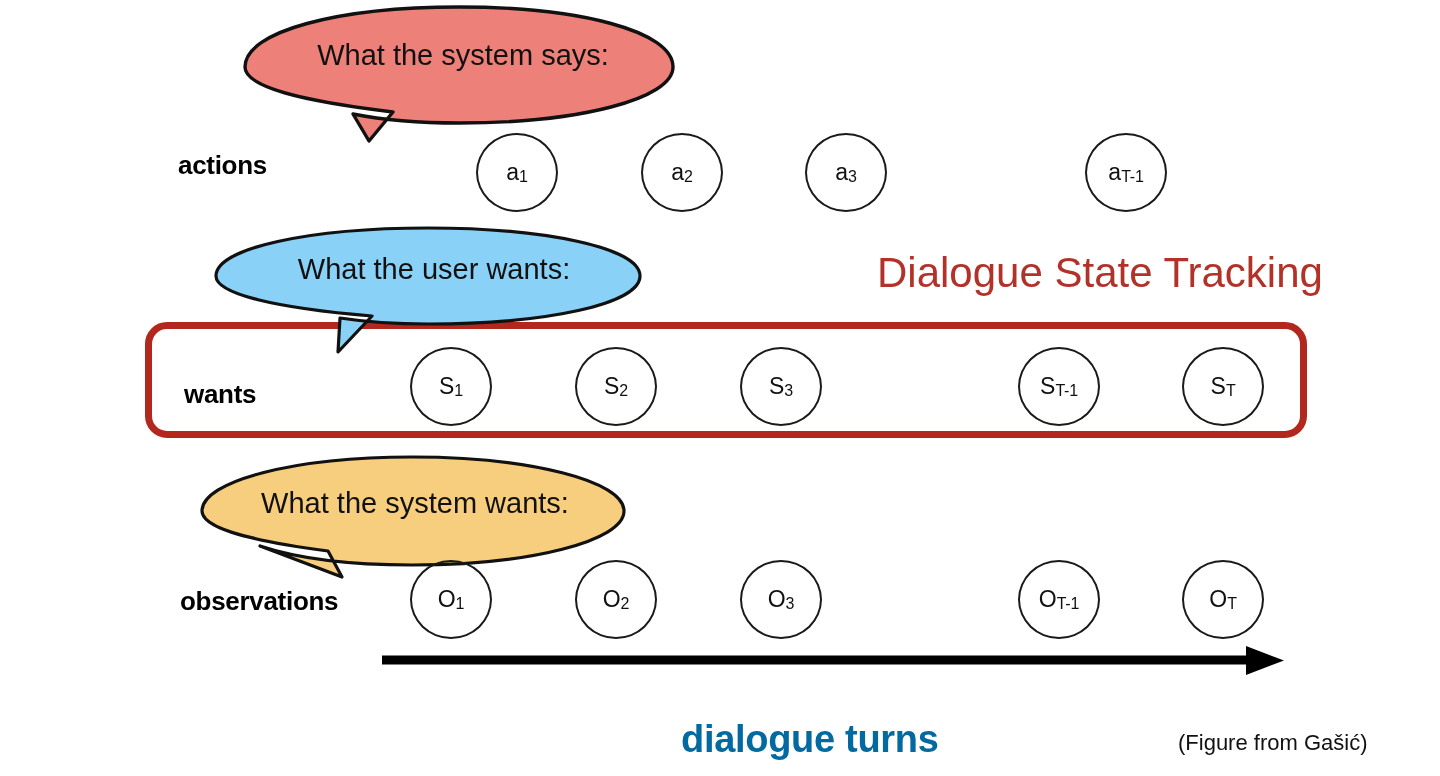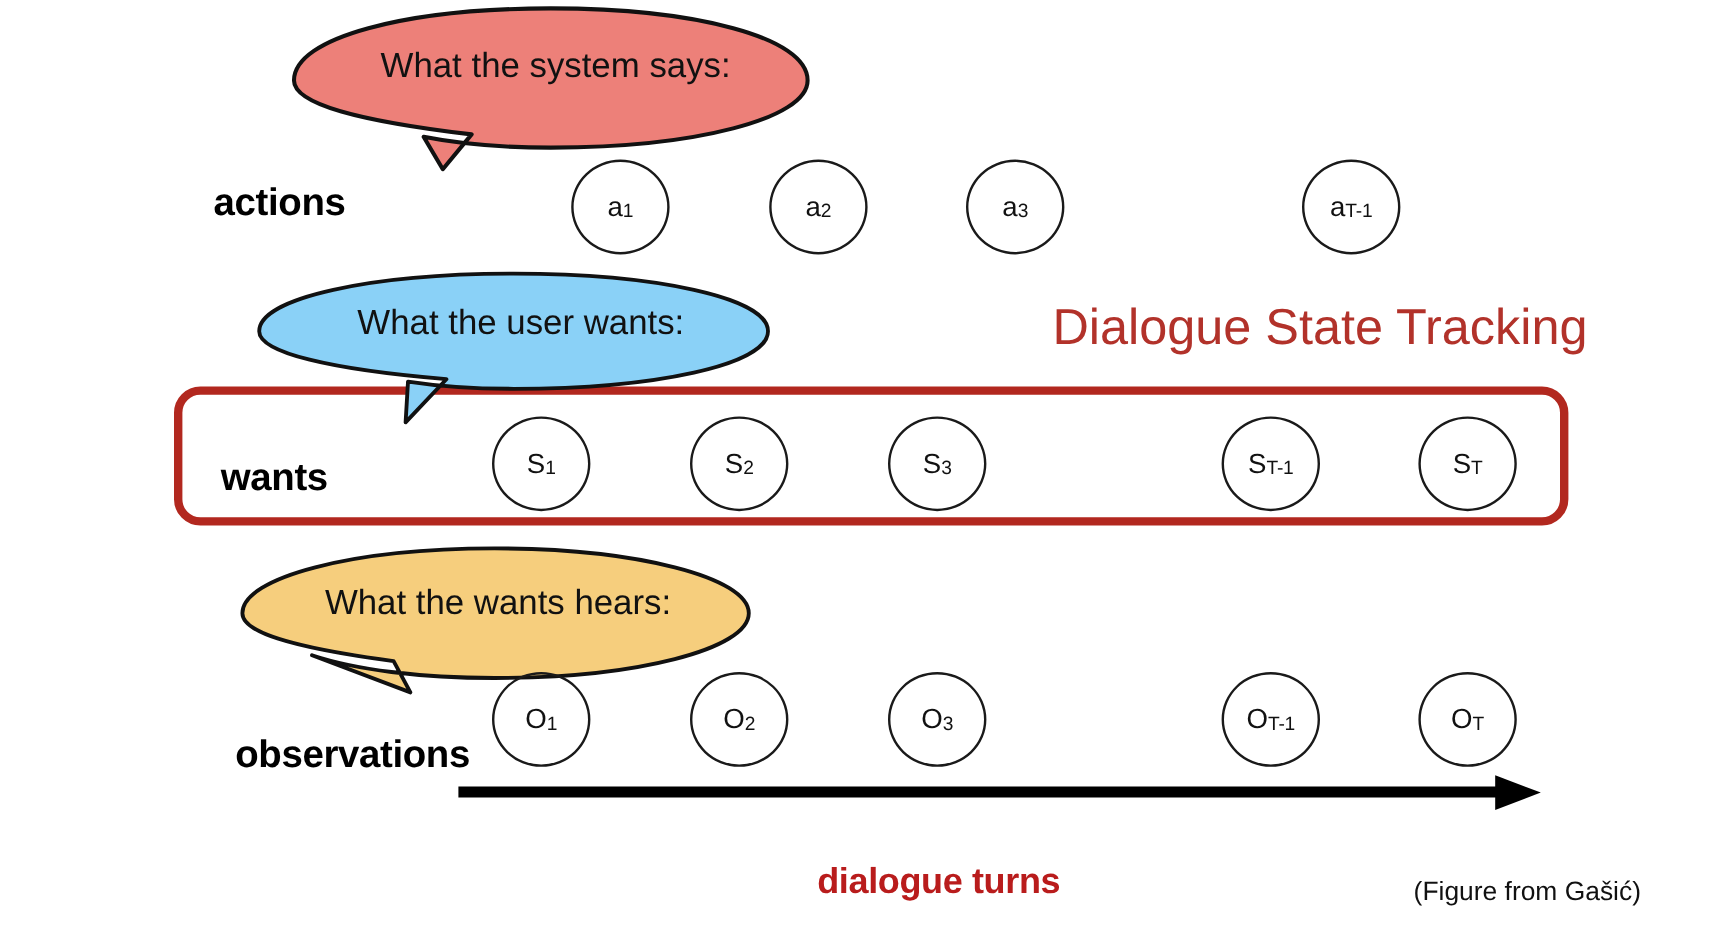--- a/index.html
+++ b/index.html
@@ -15,28 +15,28 @@
     width: 1440px;
     height: 776px;
     background: #ffffff;
     overflow: hidden;
   }
   
   .row-label {
     position: absolute;
     font-family: "Liberation Sans", sans-serif;
     font-weight: bold;
-    font-size: 32px;
+    font-size: 26px;
     color: #000000;
     letter-spacing: -0.3px;
     white-space: nowrap;
   }
   #label-actions      { left: 178px; top: 150px; }
   #label-states       { left: 184px; top: 379px; }
-  #label-observations { left: 196px; top: 586px; margin-top: 24px; }
+  #label-observations { left: 180px; top: 586px; }
 
   
   .node {
     position: absolute;
     box-sizing: border-box;
     border: 2.4px solid #1a1a1a;
     border-radius: 50%;
     background: transparent;
     display: flex;
     align-items: center;
@@ -95,22 +95,22 @@
   }
 
   
   #turn-axis { position: absolute; left: 380px; top: 645px; }
   #axis-caption {
     position: absolute;
     left: 681px;
     top: 718px;
     font-family: "Liberation Sans", sans-serif;
     font-weight: bold;
-    font-size: 30px;
-    color: #b91c1c;
+    font-size: 38px;
+    color: #0369a1;
     letter-spacing: -0.3px;
     white-space: nowrap;
   }
   #figure-credit {
     position: absolute;
     left: 1178px;
     top: 730px;
     font-family: "Liberation Sans", sans-serif;
     font-size: 22px;
     color: #111111;
@@ -126,21 +126,21 @@
     <svg width="430" height="125" viewBox="0 0 430 125">
       <path d="M 212 2
                C 330 2 424 26 424 56
                C 424 86 330 110 212 110
                C 150 110 96 103 60 91
                L 142 122
                L 128 96
                C 38 84 2 71 2 56
                C 2 26 94 2 212 2 Z" fill="#F6CE7D" stroke="#111111" stroke-width="3.2" stroke-linejoin="round"></path>
     </svg>
-    <span class="bubble-text" style="left:55px; top:32px; width:320px;">What the wants hears:</span>
+    <span class="bubble-text" style="left:55px; top:32px; width:320px;">What the system wants:</span>
   </div>
 
   <div id="states-highlight"></div>
 
   <div class="bubble" id="bubble-system-says" style="left:243px; top:5px;">
     <svg width="440" height="140" viewBox="0 0 440 140">
       <path d="M 216 2
                C 336 2 430 26 430 62
                C 430 94 336 118 216 118
                C 176 118 140 115 110 109

